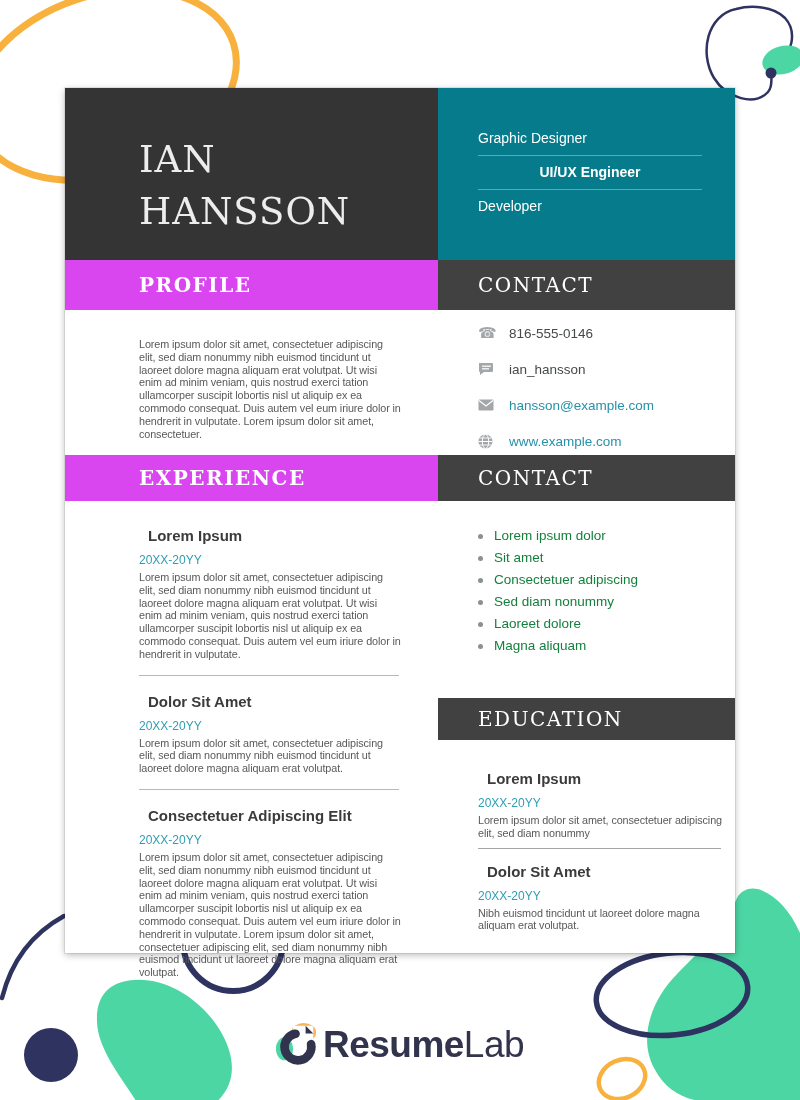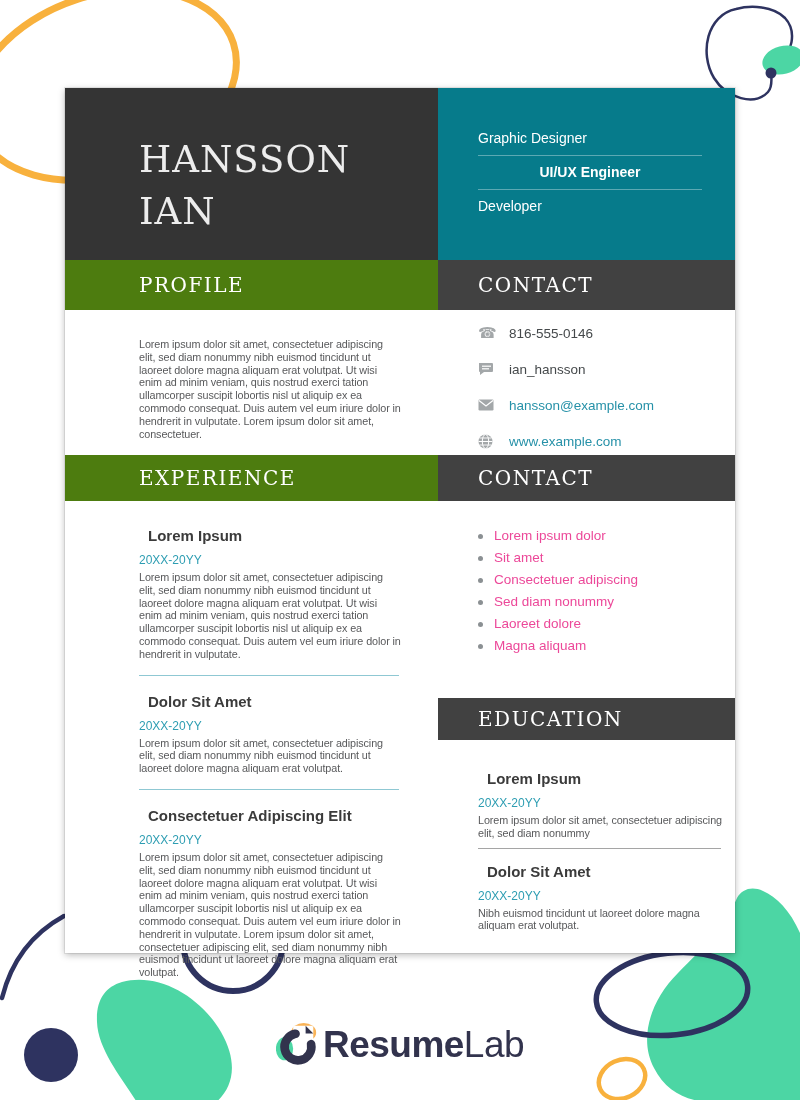--- a/index.html
+++ b/index.html
@@ -11,40 +11,40 @@
         box-shadow:0 0 0 1px rgba(0,0,0,0.07),0 2px 7px rgba(0,0,0,0.28);}
   .header{display:flex;height:172px;}
   .header-left{width:373px;background:#343434;box-sizing:border-box;padding:46px 0 0 74px;}
   .name{font-family:"DejaVu Serif",serif;font-size:37px;line-height:52px;color:#ededed;letter-spacing:1px;}
   .header-right{flex:1;background:#067b8b;box-sizing:border-box;padding:34px 0 0 40px;}
   .title-row{width:224px;color:#fff;font-size:14px;padding:8px 0 9px;}
   .title-row.sep{border-bottom:1px solid rgba(255,255,255,0.35);}
   .title-row.bold{font-weight:bold;text-align:center;}
   .bar{position:absolute;box-sizing:border-box;color:#fff;font-family:"DejaVu Serif",serif;
        font-size:20px;letter-spacing:1.5px;display:flex;align-items:center;}
-  .bar.teal{background:#4d7c0f;}
+  .bar.teal{background:#d946ef;font-weight:bold;}
   .bar.dark{background:#414141;}
   .bar-profile{left:0;top:172px;width:373px;height:50px;padding-left:74px;}
   .bar-contact{left:373px;top:172px;width:297px;height:50px;padding-left:40px;}
   .bar-experience{left:0;top:367px;width:373px;height:46px;padding-left:74px;}
   .bar-skills{left:373px;top:367px;width:297px;height:46px;padding-left:40px;}
   .bar-education{left:373px;top:610px;width:297px;height:42px;padding-left:40px;}
   .body-text{font-size:10.8px;line-height:12.8px;color:#58595b;letter-spacing:-0.1px;}
   .profile-body{position:absolute;left:74px;top:250px;width:263px;}
   .exp-content{position:absolute;left:74px;top:430px;width:263px;}
   .entry h3{margin:9px;font-size:15px;color:#3b3b3b;}
   .entry .date{font-size:12px;color:#2d9db2;margin:2px 0 4px;}
   .divider-teal{border:none;border-top:1px solid #8fc8d3;margin:14px 0 17px;width:260px;}
   .divider-gray{border:none;border-top:1px solid #a5a5a5;margin:8px 0 14px;width:243px;}
   .contact-list{position:absolute;left:413px;top:227px;width:255px;}
   .c-row{display:flex;align-items:center;height:36px;font-size:13.5px;color:#45494b;}
   .c-icon{width:19px;margin-right:12px;display:flex;align-items:center;color:#a3a7a9;font-size:15px;}
   .c-row.link{color:#2691a8;}
   .skills-list{position:absolute;left:413px;top:437px;width:250px;list-style:none;margin:0;padding:0;}
-  .skills-list li{display:flex;align-items:center;line-height:22px;font-size:13.5px;color:#ec4899;text-align:center;}
+  .skills-list li{display:flex;align-items:center;line-height:22px;font-size:13.5px;color:#15803d;text-align:center;}
   .dot{width:5px;height:5px;border-radius:50%;background:#8b9093;margin-right:11px;flex:none;}
   .edu-content{position:absolute;left:413px;top:674px;width:245px;}
   .edu-content .entry h3{margin-top:8px;}
   
   .logo{position:absolute;left:50%;top:1022px;transform:translateX(-50%);display:flex;
         align-items:center;gap:1px;z-index:2;cursor:pointer;}
   .logo-text{font-size:37px;color:#32334d;letter-spacing:-0.5px;}
   .logo-text b{font-weight:bold;}
   .logo-text span{font-weight:normal;}
 </style>
@@ -63,22 +63,22 @@
   <path d="M 737 898 C 724 928 703 948 678 973 C 649 1002 639 1040 654 1068 C 666 1092 688 1102 712 1102 L 802 1102 L 802 938 C 792 912 777 897 763 891 C 752 886 742 889 737 898 Z" fill="#4cd6a4"></path>
   <ellipse cx="672" cy="994" rx="76" ry="41" transform="rotate(-6 672 994)" fill="none" stroke="#2e3360" stroke-width="5.5"></ellipse>
   <ellipse cx="622" cy="1079" rx="24" ry="19" transform="rotate(-25 622 1079)" fill="none" stroke="#f8b13d" stroke-width="4.5"></ellipse>
 </svg>
 
 <div class="page">
 
   <div class="header">
     <div class="header-left">
       <div class="name">
+        <div>IAN</div>
         <div>HANSSON</div>
-        <div>IAN</div>
       </div>
     </div>
     <div class="header-right">
       <div class="title-row sep">Graphic Designer</div>
       <div class="title-row sep bold">UI/UX Engineer</div>
       <div class="title-row">Developer</div>
     </div>
   </div>
 
   <div class="bar teal bar-profile">PROFILE</div>

